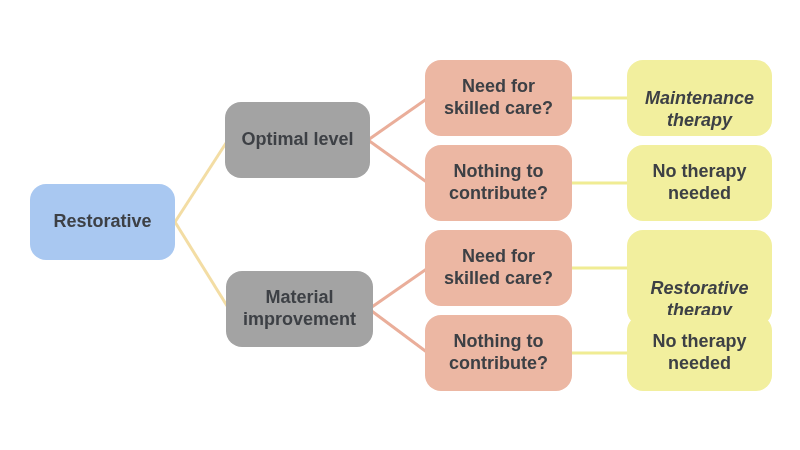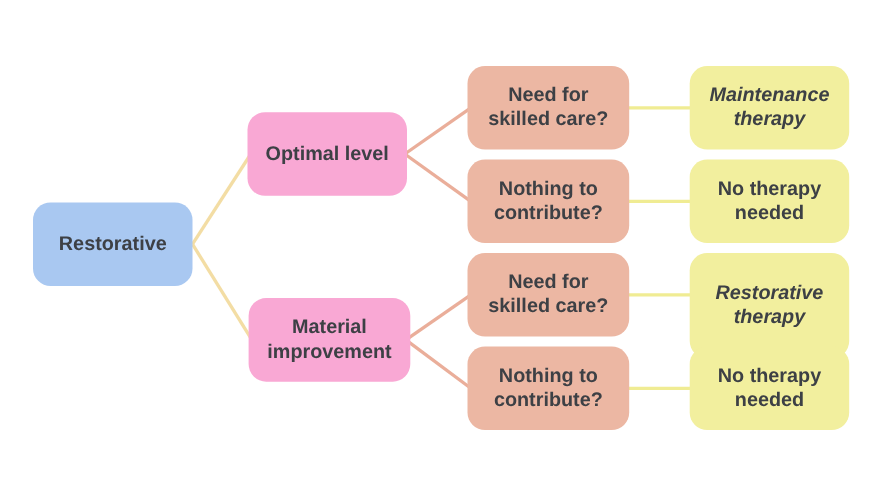--- a/index.html
+++ b/index.html
@@ -33,24 +33,24 @@
     align-items: center;
     justify-content: center;
     text-align: center;
     font-weight: bold;
     font-size: 18px;
     line-height: 1.22;
     color: #3d4045;
     padding: 4px 8px;
   }
   .node.blue   { background: #a9c8f1; }
-  .node.tan    { background: #f9a8d4; }
+  .node.tan    { background: #a3a3a3; }
   .node.salmon { background: #ecb7a3; }
   .node.yellow { background: #f2ef9e; }
-  .node.italic { font-style: italic; }
+  .node.italic { font-style: italic; align-items: flex-end; }
 
   .n-root     { left: 30px;  top: 184px; width: 145px; height: 76px; }
   .n-branch-0 { left: 225px; top: 102px; width: 145px; height: 76px; }
   .n-branch-1 { left: 226px; top: 271px; width: 147px; height: 76px; }
   .n-q-0 { left: 425px; top: 60px;  width: 147px; height: 76px; }
   .n-q-1 { left: 425px; top: 145px; width: 147px; height: 76px; }
   .n-q-2 { left: 425px; top: 230px; width: 147px; height: 76px; }
   .n-q-3 { left: 425px; top: 315px; width: 147px; height: 76px; }
   .n-o-0 { left: 627px; top: 60px;  width: 145px; height: 76px; }
   .n-o-1 { left: 627px; top: 145px; width: 145px; height: 76px; }

